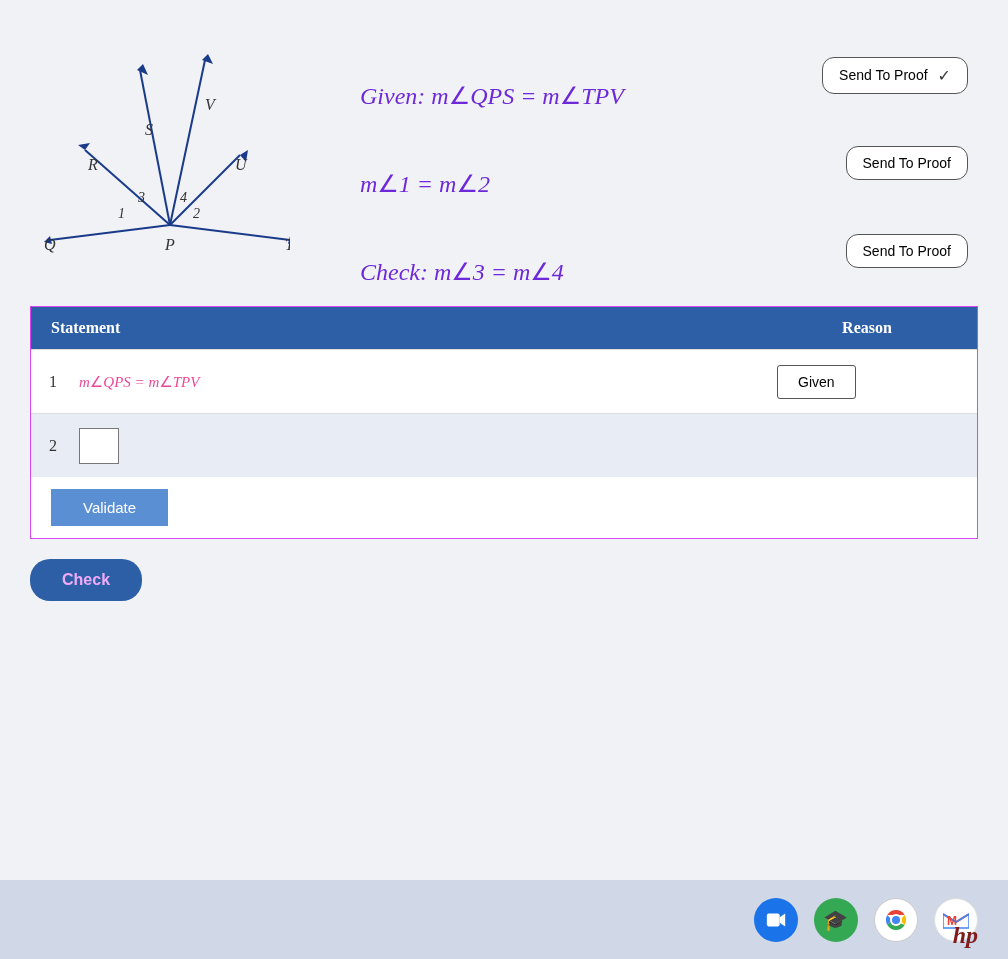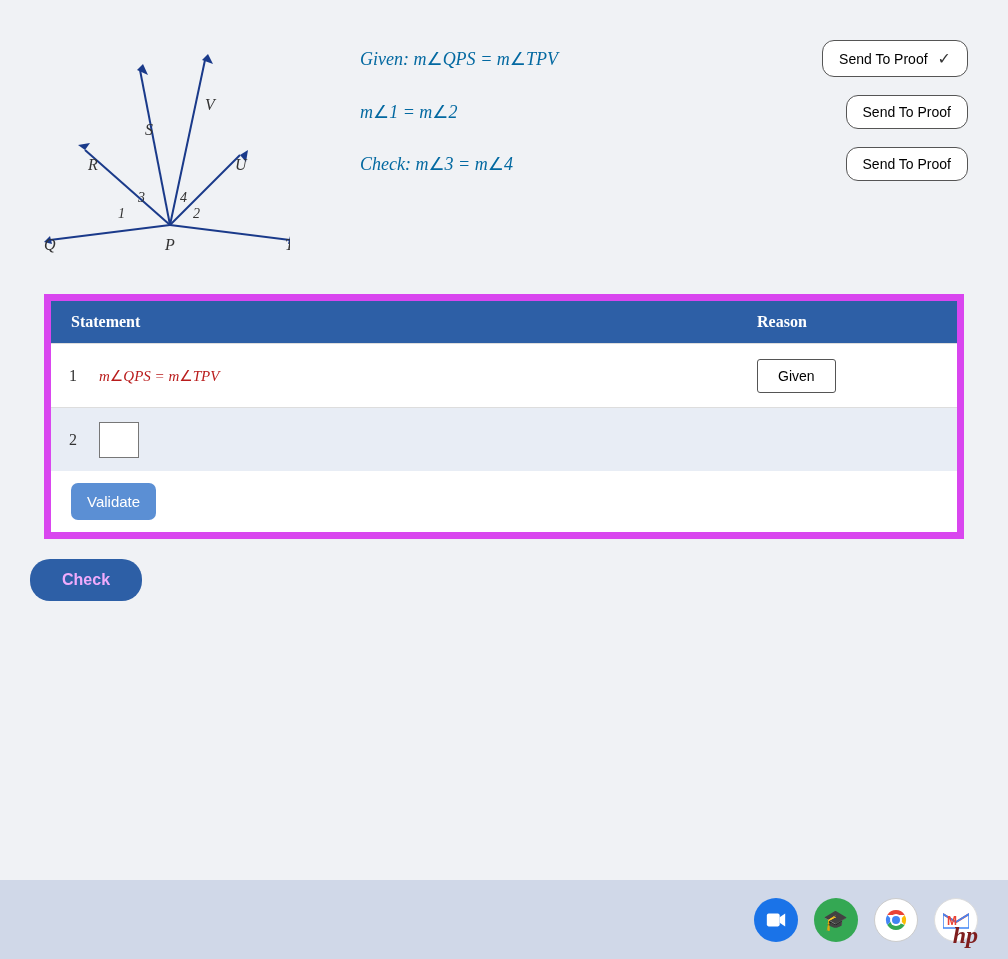--- a/index.html
+++ b/index.html
@@ -44,23 +44,24 @@
       gap: 18px;
       padding-top: 10px;
     }
     .given-row {
       display: flex;
       align-items: center;
       justify-content: space-between;
       gap: 20px;
     }
     .given-text {
-      font-size: 18px;
-      color: #0369a1;
+      font-size: 24px;
+      color: #6d28d9;
       font-style: italic;
+      margin-top: 42px;
     }
     .send-to-proof-btn {
       border: 1.5px solid #555;
       background: #fff;
       padding: 8px 16px;
       font-size: 14px;
       cursor: pointer;
       border-radius: 12px;
       white-space: nowrap;
       display: flex;
@@ -70,38 +71,39 @@
     .send-to-proof-btn.active {
       background: #fff;
     }
     .checkmark {
       color: #333;
       font-size: 16px;
     }
 
     
     .proof-section {
-      margin: 0 44px;
-      border: 7px solid #d946ef;
+      margin: 0 30px;
+      border: 1px solid #d946ef;
       background: #fff;
     }
     .proof-header {
       background: #2d5fa6;
       color: #fff;
       display: flex;
       font-size: 16px;
       font-weight: bold;
     }
     .proof-header .col-statement {
       flex: 1;
       padding: 12px 20px;
     }
     .proof-header .col-reason {
       width: 220px;
       padding: 12px 20px;
+      text-align: center;
     }
     .proof-row {
       display: flex;
       align-items: center;
       border-top: 1px solid #ddd;
       min-height: 64px;
     }
     .proof-row.highlighted {
       background: #e8edf5;
     }
@@ -111,21 +113,21 @@
       font-size: 16px;
       color: #333;
       flex-shrink: 0;
       padding-left: 8px;
     }
     .proof-row .row-statement {
       flex: 1;
       padding: 8px 12px;
       font-size: 15px;
       font-style: italic;
-      color: #b91c1c;
+      color: #ec4899;
     }
     .proof-row .row-reason {
       width: 220px;
       padding: 8px 20px;
       display: flex;
       align-items: flex-end;
       justify-content: flex-start;
     }
     .reason-btn {
       border: 1.5px solid #555;
@@ -141,24 +143,24 @@
       border: 1.5px solid #777;
       background: #fff;
       display: inline-block;
       vertical-align: middle;
     }
     .validate-btn {
       margin: 12px 20px;
       background: #5b8fd4;
       color: #fff;
       border: none;
-      padding: 10px 16px;
+      padding: 10px 32px;
       font-size: 15px;
       cursor: pointer;
-      border-radius: 7px;
+      border-radius: 0;
     }
     .check-btn {
       margin: 20px 30px;
       background: #2d5fa6;
       color: #f0abfc;
       border: none;
       padding: 12px 32px;
       font-size: 16px;
       cursor: pointer;
       border-radius: 20px;

